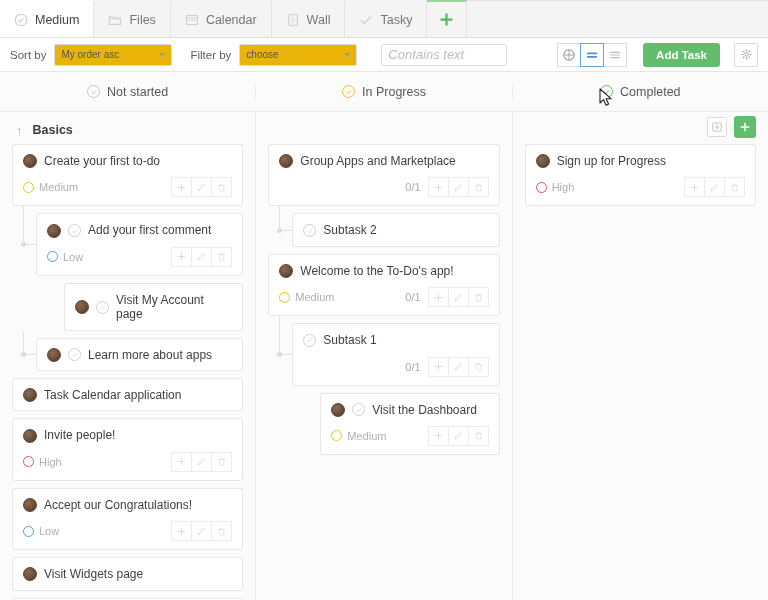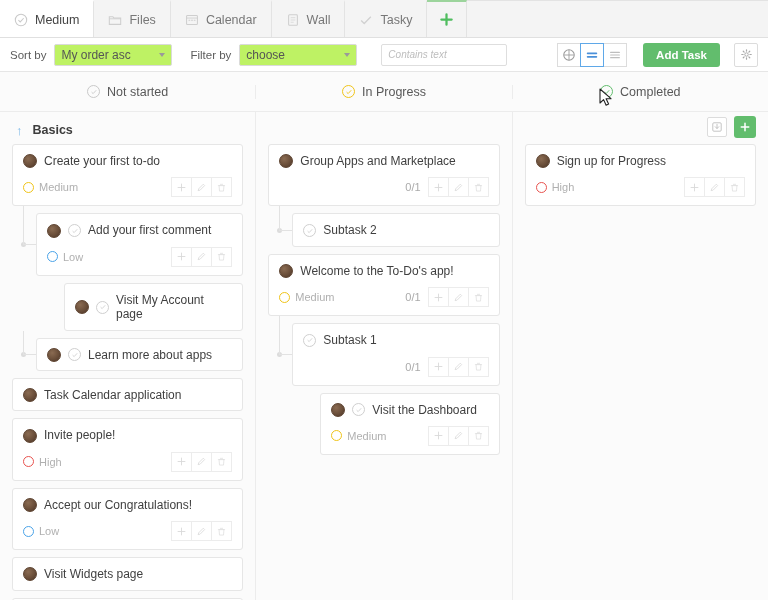--- a/index.html
+++ b/index.html
@@ -53,42 +53,42 @@
     border-bottom:1px solid #e6e6e6;
     display:flex; align-items:center;
     padding:0 10px;
     gap:8px;
     position:relative;
   }
   .tlabel-sm{ font-size:11.5px; color:#5c5c5c; }
   .select{
     height:22px; min-width:104px;
     border:1px solid #dadada; border-radius:2px;
-    background:#bef264;
+    background:#eab308;
     display:flex;align-items:center;
     padding:0 6px;
-    font-size:12px; color:#555;
+    font-size:10px; color:#555;
     position:relative; cursor:pointer;
   }
   .select.wide{ min-width:118px; }
   .select .caret{
     margin-left:auto;
     width:0;height:0;
     border-left:3px solid transparent;
     border-right:3px solid transparent;
     border-top:4px solid #9a9a9a;
   }
   .searchbox{
     height:22px;width:126px;
     border:1px solid #dedede;border-radius:2px;background:#fff;
     display:flex;align-items:center;padding:0 6px;
     margin-left:16px;
   }
   .searchbox input{
-    border:0;outline:0;flex:1;font-size:10px;color:#555;
+    border:0;outline:0;flex:1;font-size:13px;color:#555;
     font-family:"Liberation Sans",sans-serif;
     background:transparent;
   }
   .searchbox input::placeholder{ color:#bdbdbd; font-style:italic;}
   .spacer{ flex:1; }
 
   .viewgroup{ display:flex; align-items:center; }
   .vbtn{
     width:24px;height:24px;
     border:1px solid #dcdcdc;

